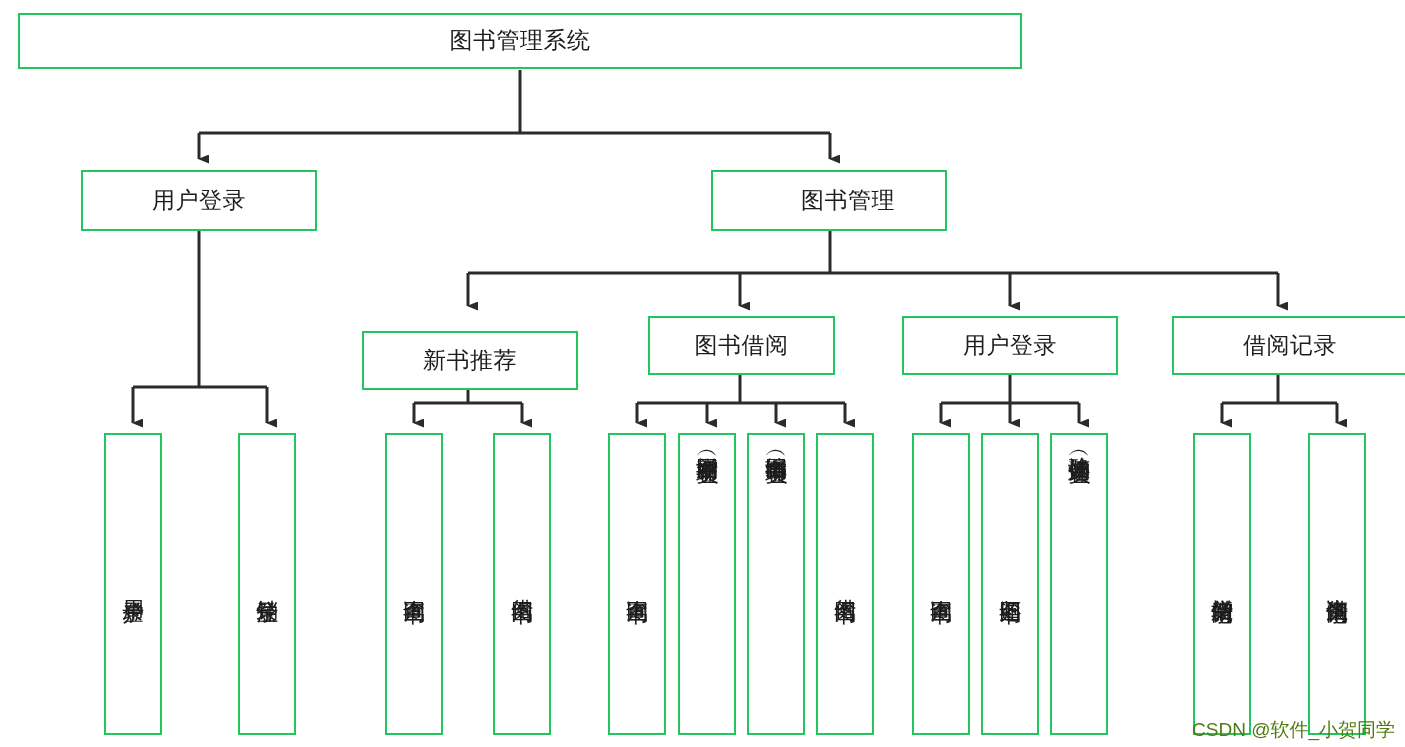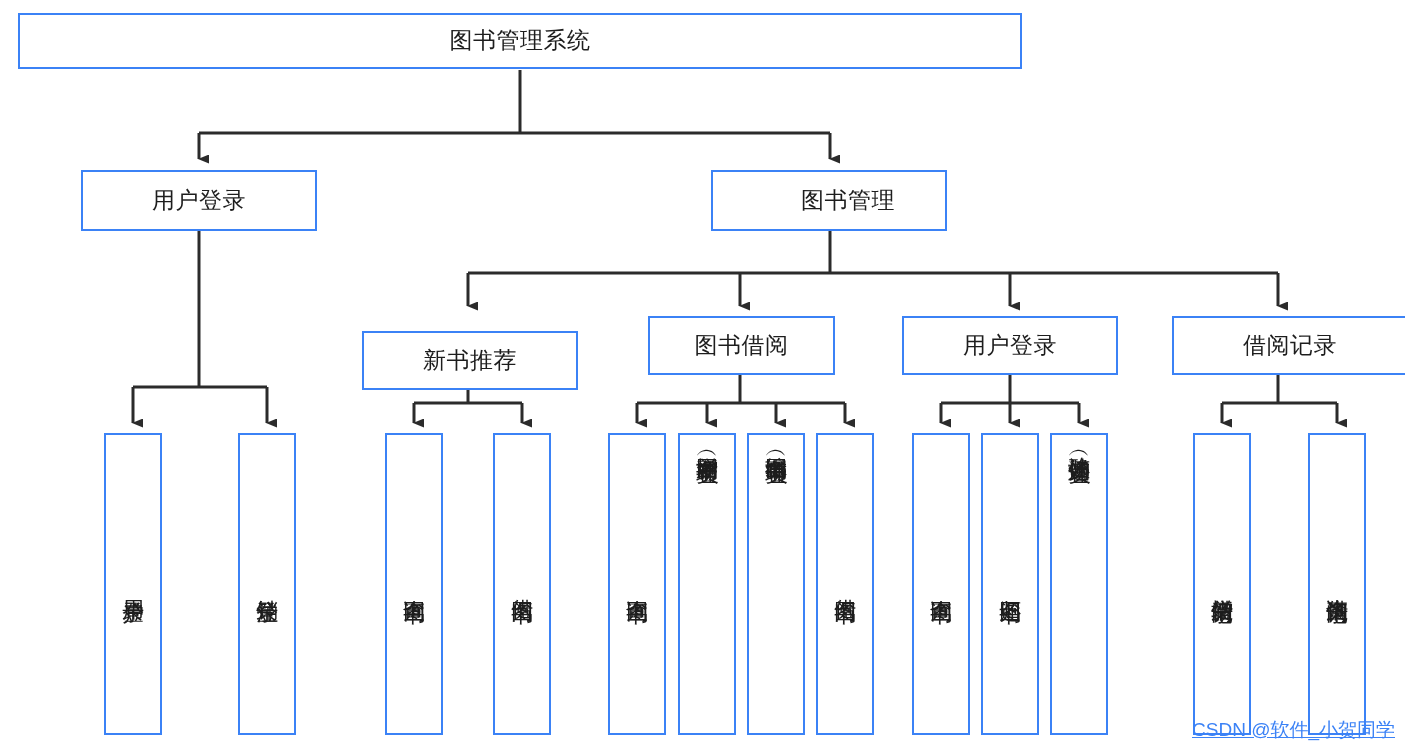--- a/index.html
+++ b/index.html
@@ -22,21 +22,21 @@
     position: absolute;
     left: 0;
     top: 0;
     width: 1405px;
     height: 747px;
     pointer-events: none;
   }
   .node {
     position: absolute;
     box-sizing: border-box;
-    border: 2px solid #3b82f6;
+    border: 2px solid #22c55e;
     background: #ffffff;
     display: flex;
     align-items: center;
     justify-content: center;
     color: #1d1d1d;
     z-index: 3;
   }
   .node-label {
     display: block;
     text-align: center;
@@ -69,25 +69,24 @@
   }
   .node.vert.vcenter {
     align-items: center;
     padding-top: 0;
   }
   #watermark {
     position: absolute;
     right: 10px;
     bottom: 4px;
     font-size: 19px;
-    color: #3b82f6;
+    color: #4d7c0f;
     z-index: 9;
     white-space: nowrap;
     font-family: "Liberation Sans", "DejaVu Sans", sans-serif;
-    text-decoration: underline;
   }
 </style>
 </head>
 <body>
 
 <div id="diagram-root">
 
   <svg id="edge-layer" viewBox="0 0 1405 747" width="1405" height="747">
     <defs>
       <marker id="arrowhead" markerWidth="9" markerHeight="11" refX="4.5" refY="10" orient="auto" markerUnits="userSpaceOnUse">

